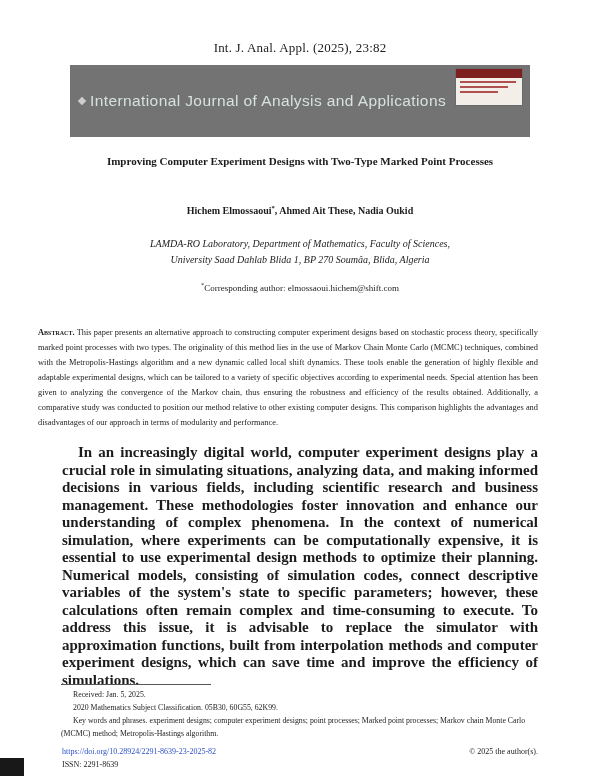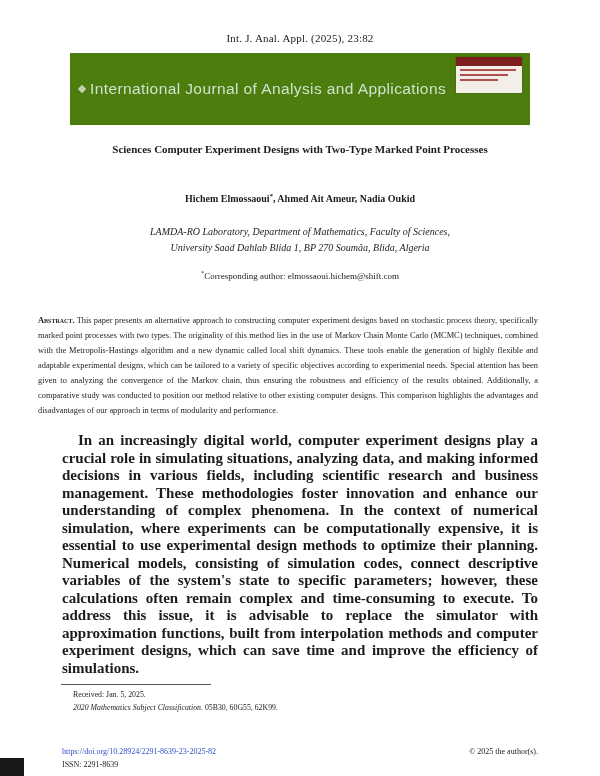--- a/index.html
+++ b/index.html
@@ -9,30 +9,31 @@
     height: 776px;
     background: #ffffff;
     font-family: "Liberation Serif", serif;
     color: #1c1c1c;
     overflow: hidden;
   }
 
   .running-head {
     padding-top: 32px;
     text-align: center;
-    font-size: 11px;
+    font-size: 13px;
     letter-spacing: 0.2px;
+    margin-top: 8px;
   }
 
   .banner {
     position: relative;
     width: 460px;
     height: 72px;
     margin: 9px auto 0 auto;
-    background: #4d7c0f;
+    background: #737373;
   }
   .banner-diamond {
     position: absolute;
     left: 9px;
     top: 33px;
     width: 6px;
     height: 6px;
     background: rgba(255,255,255,0.65);
     transform: rotate(45deg);
   }
@@ -126,21 +127,21 @@
     top: 684px;
     font-size: 7.8px;
     line-height: 13px;
   }
   .footnote-rule {
     width: 150px;
     border-top: 1px solid #555;
     margin-bottom: 3px;
   }
   .footnote-p { text-indent: 12px; margin: 0; }
-  .fn-italic { font-style: italic; }
+  .fn-italic { }
 
   .bottom-line {
     position: absolute;
     left: 62px;
     right: 62px;
     top: 747px;
     display: flex;
     justify-content: space-between;
     font-size: 8px;
     align-items: flex-end;
@@ -172,24 +173,24 @@
     <span class="banner-diamond"></span>
     <span class="banner-title">International Journal of Analysis and Applications</span>
     <div class="logo">
       <div class="logo-bar"></div>
       <div class="logo-line l1"></div>
       <div class="logo-line l2"></div>
       <div class="logo-line l3"></div>
     </div>
   </div>
 
-  <h1 class="title">Sciences Computer Experiment Designs with Two-Type Marked Point Processes</h1>
+  <h1 class="title">Improving Computer Experiment Designs with Two-Type Marked Point Processes</h1>
 
   <div class="authors">
-    <span>Hichem Elmossaoui</span><sup>*</sup><span>, Ahmed Ait Ameur, Nadia Oukid</span>
+    <span>Hichem Elmossaoui</span><sup>*</sup><span>, Ahmed Ait These, Nadia Oukid</span>
   </div>
 
   <div class="affiliation">
     <div>LAMDA-RO Laboratory, Department of Mathematics, Faculty of Sciences,</div>
     <div>University Saad Dahlab Blida 1, BP 270 Soumâa, Blida, Algeria</div>
   </div>
 
   <div class="corresponding">
     <sup>*</sup><span>Corresponding author: elmossaoui.hichem@shift.com</span>
   </div>
@@ -202,20 +203,24 @@
 
   <p class="intro">In an increasingly digital world, computer experiment designs play a crucial role in simulating situations, analyzing data, and making informed decisions in various fields, including scientific research and business management. These methodologies foster innovation and enhance our understanding of complex phenomena. In the context of numerical simulation, where experiments can be computationally expensive, it is essential to use experimental design methods to optimize their planning. Numerical models, consisting of simulation codes, connect descriptive variables of the system's state to specific parameters; however, these calculations often remain complex and time-consuming to execute. To address this issue, it is advisable to replace the simulator with approximation functions, built from interpolation methods and computer experiment designs, which can save time and improve the efficiency of simulations.</p>
 
   <div class="footnote-area">
     <div class="footnote-rule"></div>
     <p class="footnote-p">Received: Jan. 5, 2025.</p>
     <p class="footnote-p">
       <span class="fn-italic">2020 Mathematics Subject Classification.</span>
       <span>05B30, 60G55, 62K99.</span>
     </p>
+    <p class="footnote-p">
+      <span class="fn-italic">Key words and phrases.</span>
+      <span>experiment designs; computer experiment designs; point processes; Marked point processes; Markov chain Monte Carlo (MCMC) method; Metropolis-Hastings algorithm.</span>
+    </p>
   </div>
 
   <div class="bottom-line">
     <a class="doi-link">https://doi.org/10.28924/2291-8639-23-2025-82</a>
     <span>© 2025 the author(s).</span>
   </div>
 
   <div class="issn">ISSN: 2291-8639</div>
 
   <div class="corner-artifact"></div>

